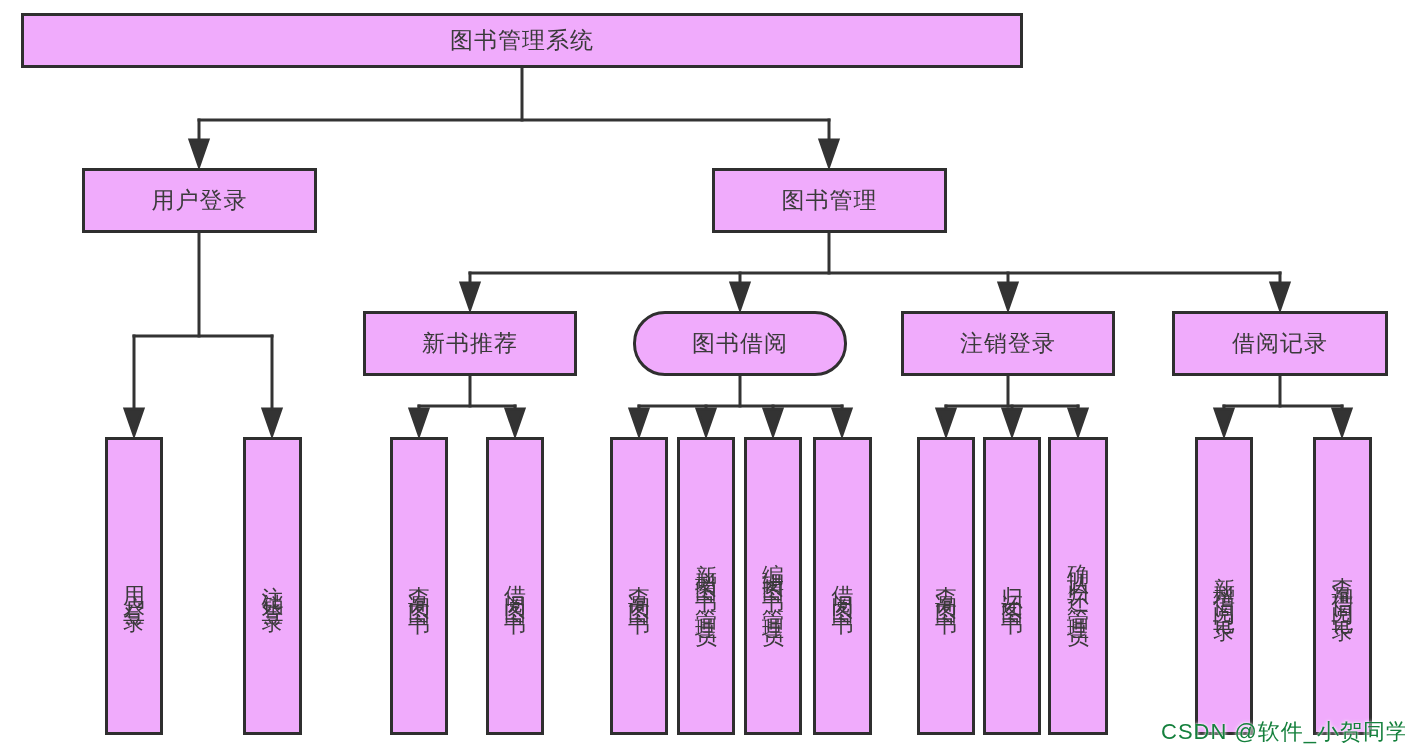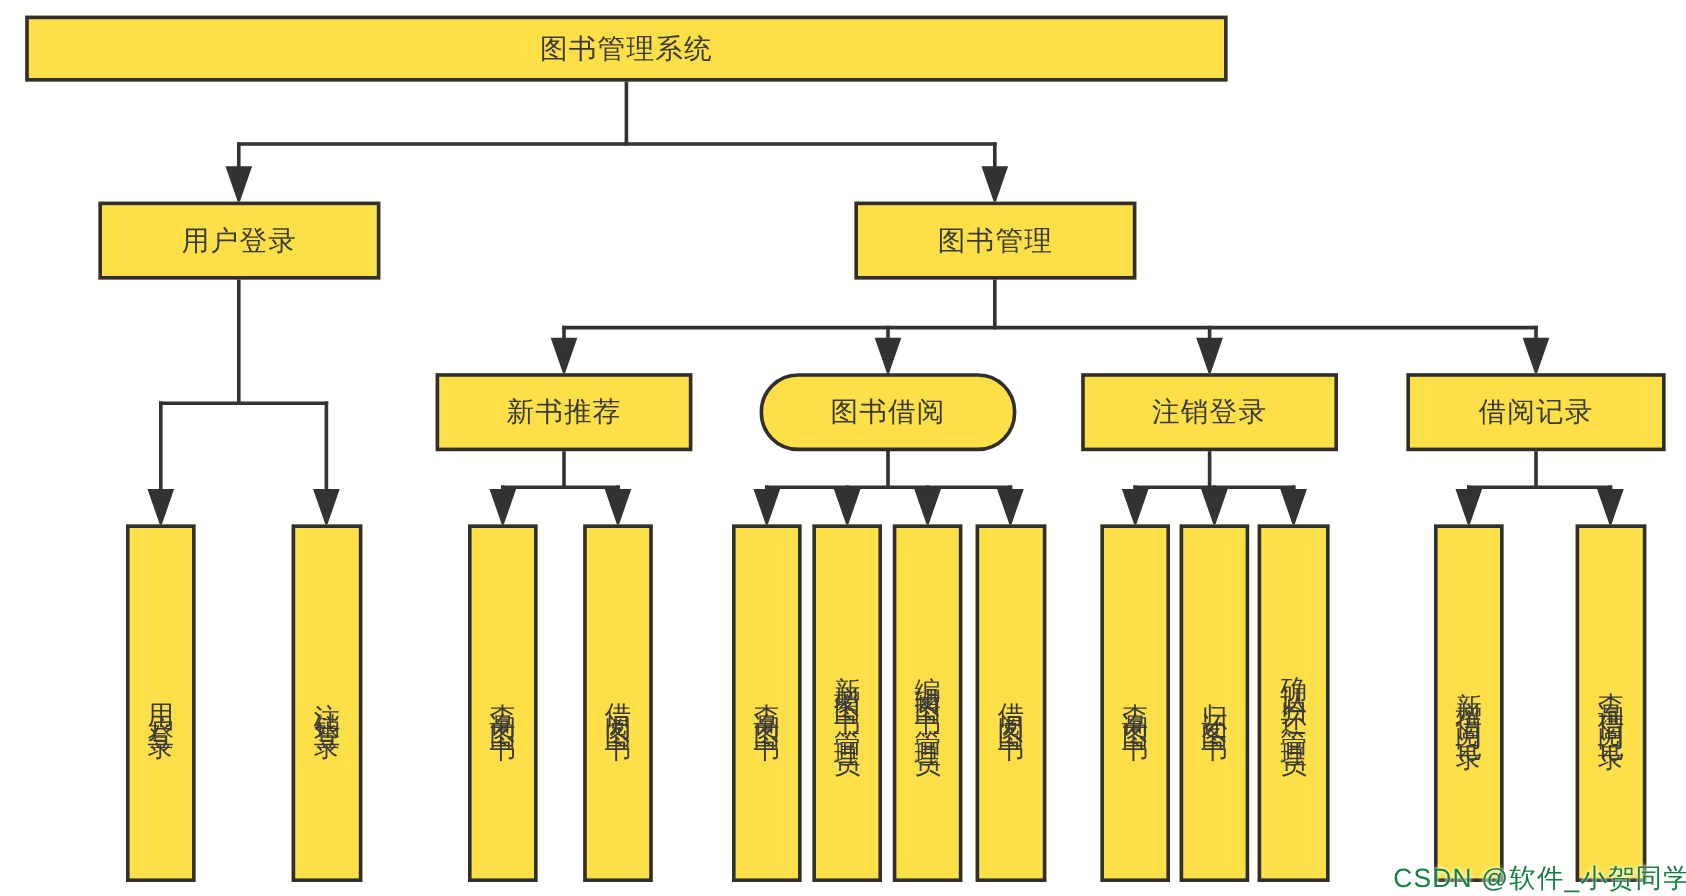--- a/index.html
+++ b/index.html
@@ -7,21 +7,21 @@
     position:relative;
     width:1405px;height:747px;
     background:#ffffff;
     font-family:"Liberation Sans","DejaVu Sans",sans-serif;
     overflow:hidden;
   }
   .connectors{position:absolute;left:0;top:0;z-index:1;}
   .node{
     position:absolute;
     box-sizing:border-box;
-    background:#fde047;
+    background:#f0abfc;
     border:3px solid #2f2f2f;
     color:#3a3a3a;
     display:flex;
     align-items:center;
     justify-content:center;
     z-index:2;
     font-size:23px;
     letter-spacing:1px;
     line-height:1;
   }

